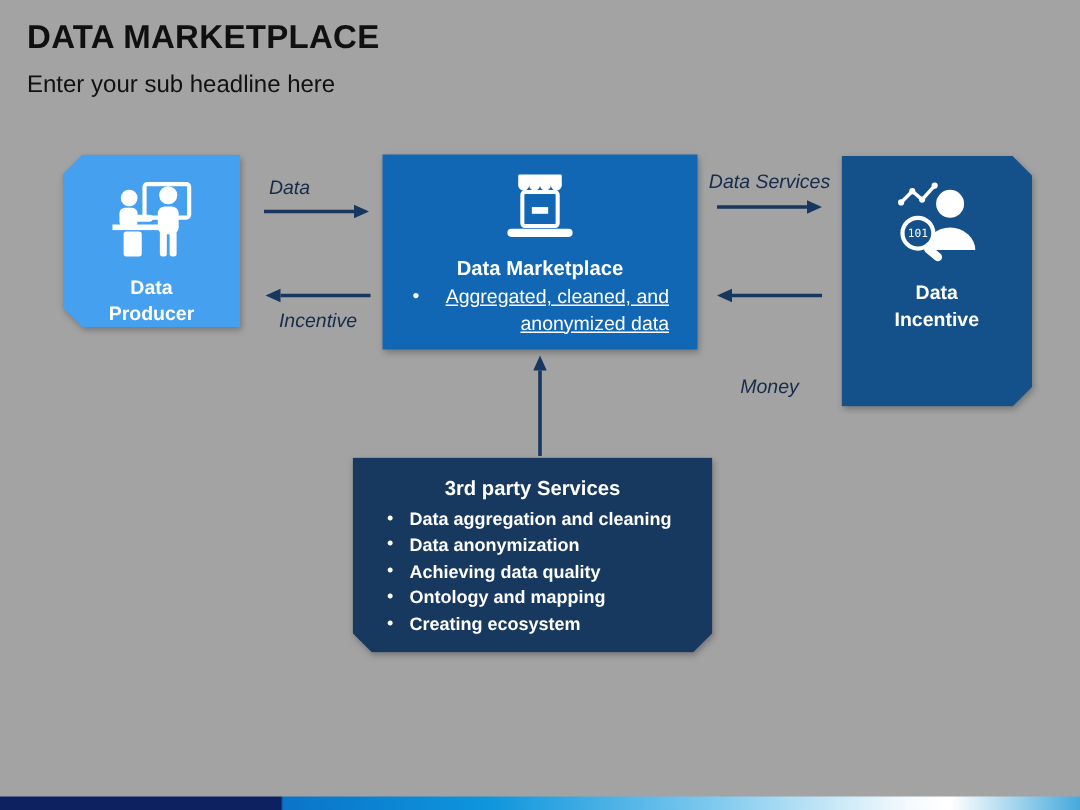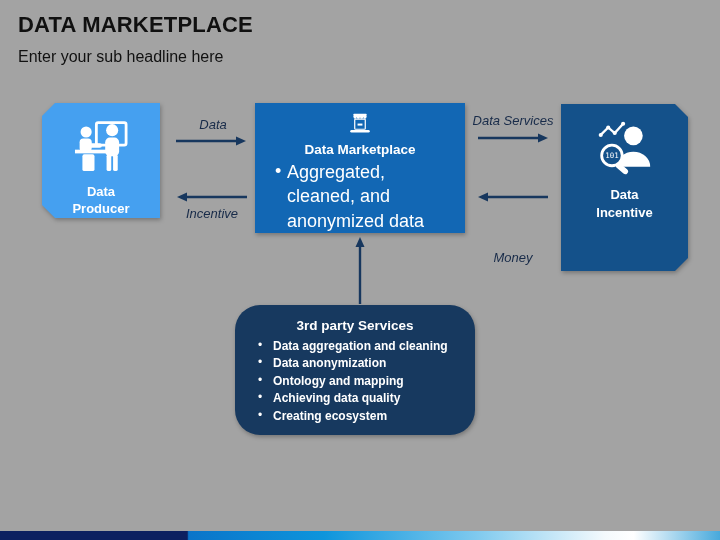--- a/index.html
+++ b/index.html
@@ -35,30 +35,29 @@
   .box-marketplace{ background:#1267b4; padding-top:10px; }
   .box-consumer{
     background:#14518a;
     clip-path:polygon(0 0, calc(100% - 13px) 0, 100% 13px, 100% calc(100% - 13px), calc(100% - 13px) 100%, 0 100%);
     padding-top:16px;
   }
   .box-services{
     background:#17395f;
     clip-path:polygon(0 0, 100% 0, 100% calc(100% - 13px), calc(100% - 13px) 100%, 13px 100%, 0 calc(100% - 13px));
     padding-top:13px;
-    border-radius:25px;
   }
   .node-label{
     font-size:13px; font-weight:700; text-align:center; line-height:1.35;
     margin-top:10px; width:80px;
   }
   .mk-title{ font-size:13.5px; font-weight:700; text-align:center; margin-top:8px; }
   .mk-bullets{ margin:3px 0 0 0; padding:0; list-style:none; width:172px; }
   .mk-bullets li{
-    position:relative; padding-left:13px; font-size:18px; line-height:1.35; text-align:left;
+    position:relative; padding-left:13px; font-size:13px; line-height:1.35; text-align:right;text-decoration:underline;
   }
   .mk-bullets li::before{ content:"\2022"; position:absolute; left:1px; top:-1px; }
   .sv-title{ font-size:13.5px; font-weight:700; text-align:center; }
   .sv-list{ margin:5px 0 0 0; padding:0 0 0 22px; list-style:none; align-self:flex-start; }
   .sv-list li{
     position:relative; padding-left:16px; font-size:12px; font-weight:700; line-height:1.45; text-align:left;
   }
   .sv-list li::before{ content:"\2022"; position:absolute; left:1px; top:-1px; font-weight:400; }
   
   .arrow{ position:absolute; }
@@ -143,28 +142,28 @@
       <div class="node-label">Data Incentive</div>
     </div>
   </div>
 
   <div class="shadow pos-services">
     <div class="box box-services">
       <div class="sv-title">3rd party Services</div>
       <ul class="sv-list">
         <li>Data aggregation and cleaning</li>
         <li>Data anonymization</li>
+        <li>Achieving data quality</li>
         <li>Ontology and mapping</li>
-        <li>Achieving data quality</li>
         <li>Creating ecosystem</li>
       </ul>
     </div>
   </div>
 
-  <div class="flow-label" style="left:177px; top:117px; width:72px;">Data</div>
+  <div class="flow-label" style="left:157px; top:117px; width:72px;">Data</div>
   <svg class="arrow" style="left:175px; top:135px;" width="72" height="12">
     <line x1="1" y1="6" x2="61" y2="6" stroke="#17375e" stroke-width="2.4"></line>
     <polygon points="61,1.5 71,6 61,10.5" fill="#17375e"></polygon>
   </svg>
 
   <svg class="arrow" style="left:176px; top:191px;" width="72" height="12">
     <line x1="11" y1="6" x2="71" y2="6" stroke="#17375e" stroke-width="2.4"></line>
     <polygon points="11,1.5 1,6 11,10.5" fill="#17375e"></polygon>
   </svg>
   <div class="flow-label" style="left:176px; top:206px; width:72px;">Incentive</div>

